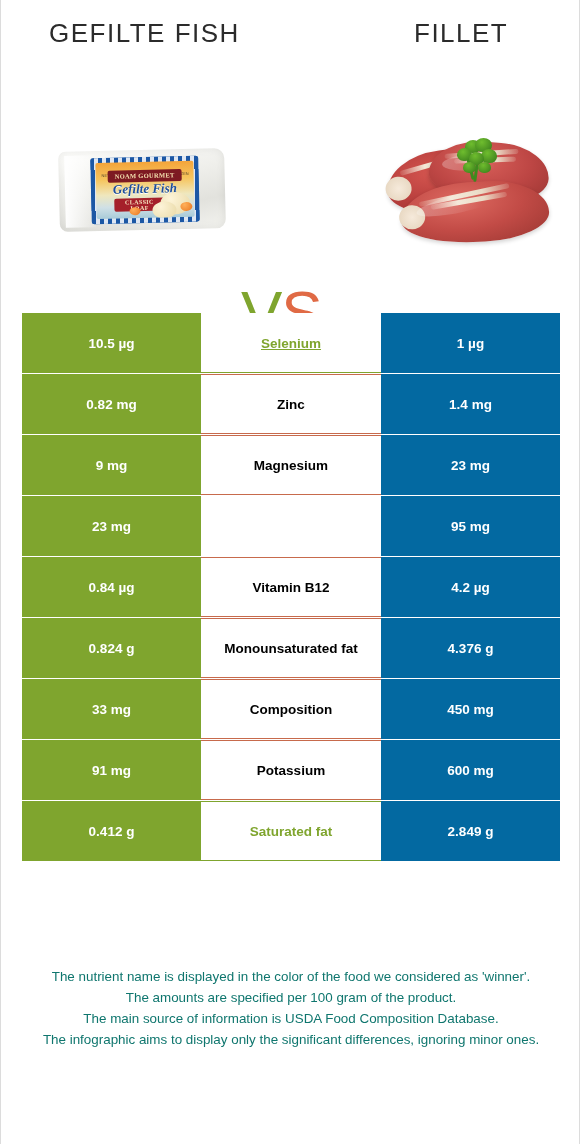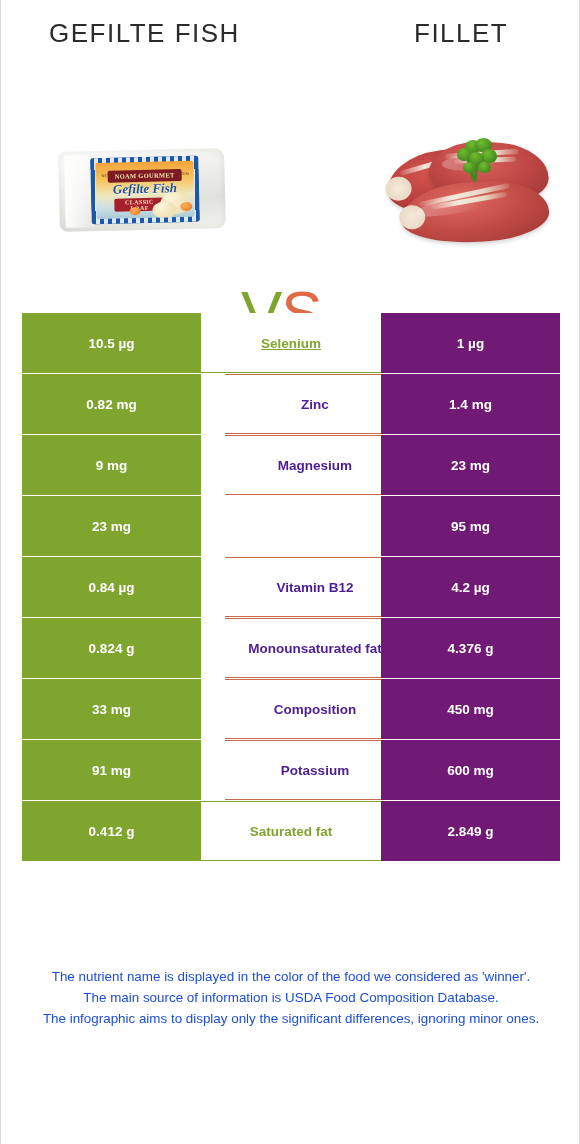--- a/index.html
+++ b/index.html
@@ -199,34 +199,34 @@
     font-size:13.5px;font-weight:bold;
   }
   .cell-mid{
     left:179px;width:180px;
     background:#ffffff;
     font-size:13.5px;font-weight:bold;
     border-top:1px solid transparent;
     border-bottom:1px solid transparent;
   }
   .cell-mid.win-left{border-top-color:#7FA52E;border-bottom-color:#7FA52E;color:#7FA52E;}
-  .cell-mid.win-right{border-top-color:#C76A4C;border-bottom-color:#C76A4C;color:#4c1d95;margin-left:24px;}
+  .cell-mid.win-right{border-top-color:#C76A4C;border-bottom-color:#C76A4C;color:#000000;}
   .cell-right{
     left:359px;width:179px;
-    background:#701a75;
+    background:#0369a1;
     color:#ffffff;
     font-size:13.5px;font-weight:bold;
   }
   .row:first-child .cell-mid{border-top-color:transparent;text-decoration:underline;}
 
   
   .note{
     position:absolute;left:20px;top:966px;width:540px;
     text-align:center;
-    color:#1d4ed8;
+    color:#0f766e;
     font-size:13.4px;
     line-height:21px;
     font-family:"Liberation Sans","DejaVu Sans",sans-serif;
   }
   .note div{white-space:normal;}
 </style>
 </head>
 <body>
 
 <div class="titles">
@@ -335,15 +335,16 @@
     </div>
     <div class="row">
       <div class="cell cell-left">0.412 g</div>
       <div class="cell cell-mid win-left">Saturated fat</div>
       <div class="cell cell-right">2.849 g</div>
     </div>
   </div>
 
 <div class="note">
   <div>The nutrient name is displayed in the color of the food we considered as 'winner'.</div>
+  <div>The amounts are specified per 100 gram of the product.</div>
   <div>The main source of information is USDA Food Composition Database.</div>
   <div>The infographic aims to display only the significant differences, ignoring minor ones.</div>
 </div>
 
 </body></html>

